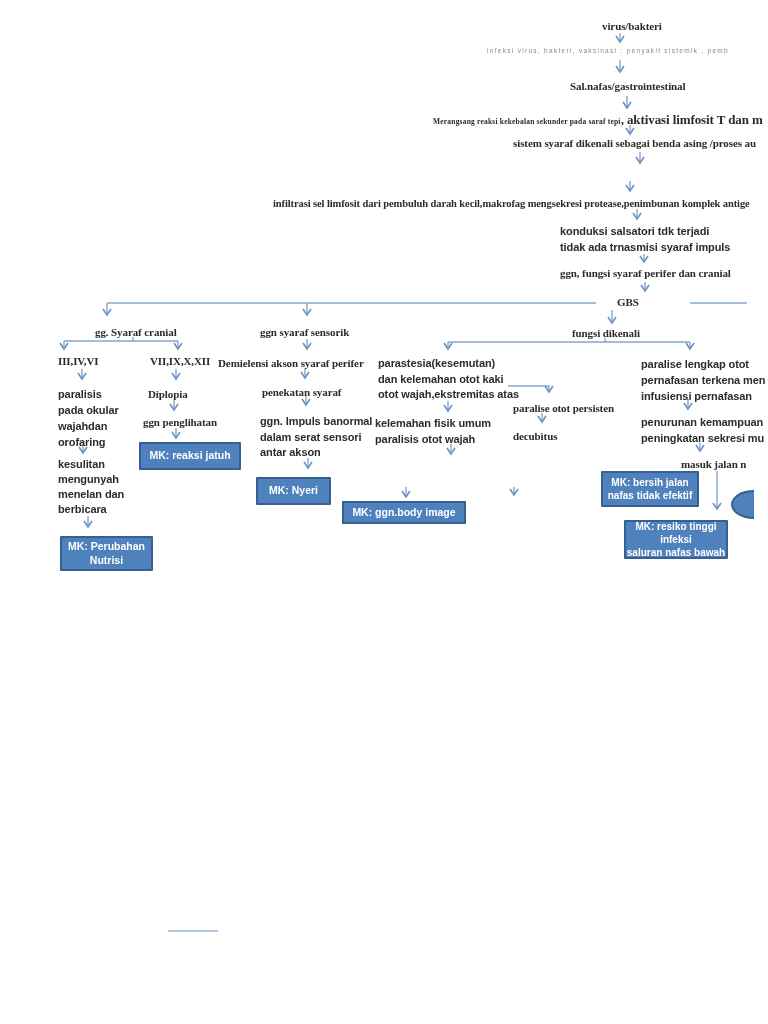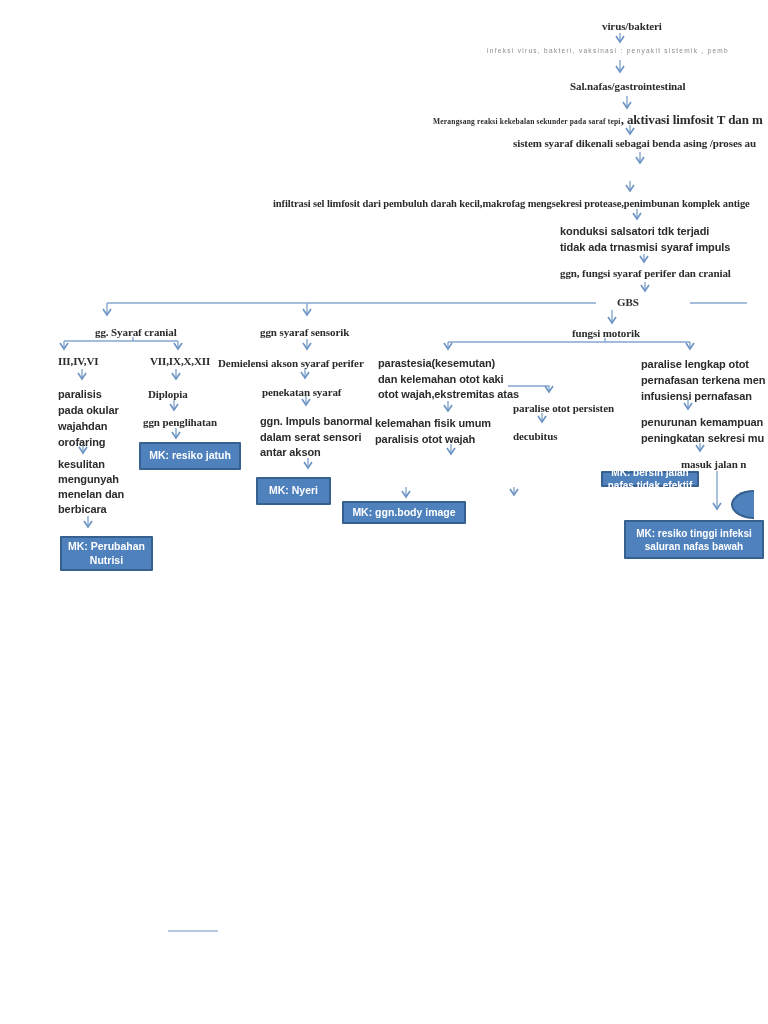--- a/index.html
+++ b/index.html
@@ -90,31 +90,31 @@
   <div class="node nowrap" style="left:433px;top:112px"><span class="mixA">Merangsang reaksi kekebalan sekunder pada saraf tepi</span><span class="mixB">, aktivasi limfosit T dan m</span></div>
   <div class="node nowrap" style="left:513px;top:136px">sistem syaraf dikenali sebagai benda asing /proses au</div>
   <div class="node nowrap" style="left:273px;top:196px;font-size:10.5px">infiltrasi sel limfosit dari pembuluh darah kecil,makrofag mengsekresi protease,penimbunan komplek antige</div>
   <div class="node" style="left:560px;top:223px;line-height:16px">konduksi salsatori tdk terjadi
 tidak ada trnasmisi syaraf impuls</div>
   <div class="node nowrap" style="left:560px;top:266px">ggn, fungsi syaraf perifer dan cranial</div>
   <div class="node nowrap" style="left:617px;top:295px">GBS</div>
 
   <div class="node nowrap" style="left:95px;top:325px">gg. Syaraf cranial</div>
   <div class="node nowrap" style="left:260px;top:325px">ggn syaraf sensorik</div>
-  <div class="node nowrap" style="left:572px;top:326px">fungsi motorik</div>
+  <div class="node nowrap" style="left:572px;top:326px">fungsi dikenali</div>
 
   <div class="node nowrap" style="left:58px;top:354px">III,IV,VI</div>
   <div class="node nowrap" style="left:150px;top:354px">VII,IX,X,XII</div>
   <div class="node" style="left:58px;top:386px;line-height:16px">paralisis
 pada okular
 wajahdan
 orofaring</div>
   <div class="node nowrap" style="left:148px;top:387px">Diplopia</div>
   <div class="node nowrap" style="left:143px;top:415px">ggn penglihatan</div>
-  <div class="mkbox" style="left:139px;top:442px;width:102px;height:28px">MK: resiko jatuh</div>
+  <div class="mkbox" style="left:139px;top:442px;width:102px;height:28px">MK: reaksi jatuh</div>
   <div class="node" style="left:58px;top:457px;line-height:15px">kesulitan
 mengunyah
 menelan dan
 berbicara</div>
   <div class="mkbox" style="left:60px;top:536px;width:93px;height:35px">MK: Perubahan
 Nutrisi</div>
 
   <div class="node nowrap" style="left:218px;top:356px">Demielensi akson syaraf perifer</div>
   <div class="node nowrap" style="left:262px;top:385px">penekatan syaraf</div>
   <div class="node" style="left:260px;top:414px">ggn. Impuls banormal
@@ -131,19 +131,19 @@
 
   <div class="node nowrap" style="left:513px;top:401px">paralise otot persisten</div>
   <div class="node nowrap" style="left:513px;top:429px">decubitus</div>
 
   <div class="node" style="left:641px;top:356px;width:127px;overflow:hidden;white-space:pre;line-height:16px">paralise lengkap otot
 pernafasan terkena men
 infusiensi pernafasan</div>
   <div class="node" style="left:641px;top:414px;width:127px;overflow:hidden;white-space:pre;line-height:16px">penurunan kemampuan
 peningkatan sekresi mu</div>
   <div class="node nowrap" style="left:681px;top:457px">masuk jalan n</div>
-  <div class="mkbox" style="left:601px;top:471px;width:98px;height:16px;font-size:10px">MK: bersih jalan
+  <div class="mkbox" style="left:601px;top:471px;width:98px;height:36px;font-size:10px">MK: bersih jalan
 nafas tidak efektif</div>
-  <div class="mkbox" style="left:624px;top:520px;width:140px;height:39px;font-size:10px">MK: resiko tinggi infeksi
+  <div class="mkbox" style="left:624px;top:520px;width:104px;height:39px;font-size:10px">MK: resiko tinggi infeksi
 saluran nafas bawah</div>
   <div class="half-ellipse" style="left:731px;top:490px;width:23px;height:29px"></div>
 
 </div>
 
 </body></html>

